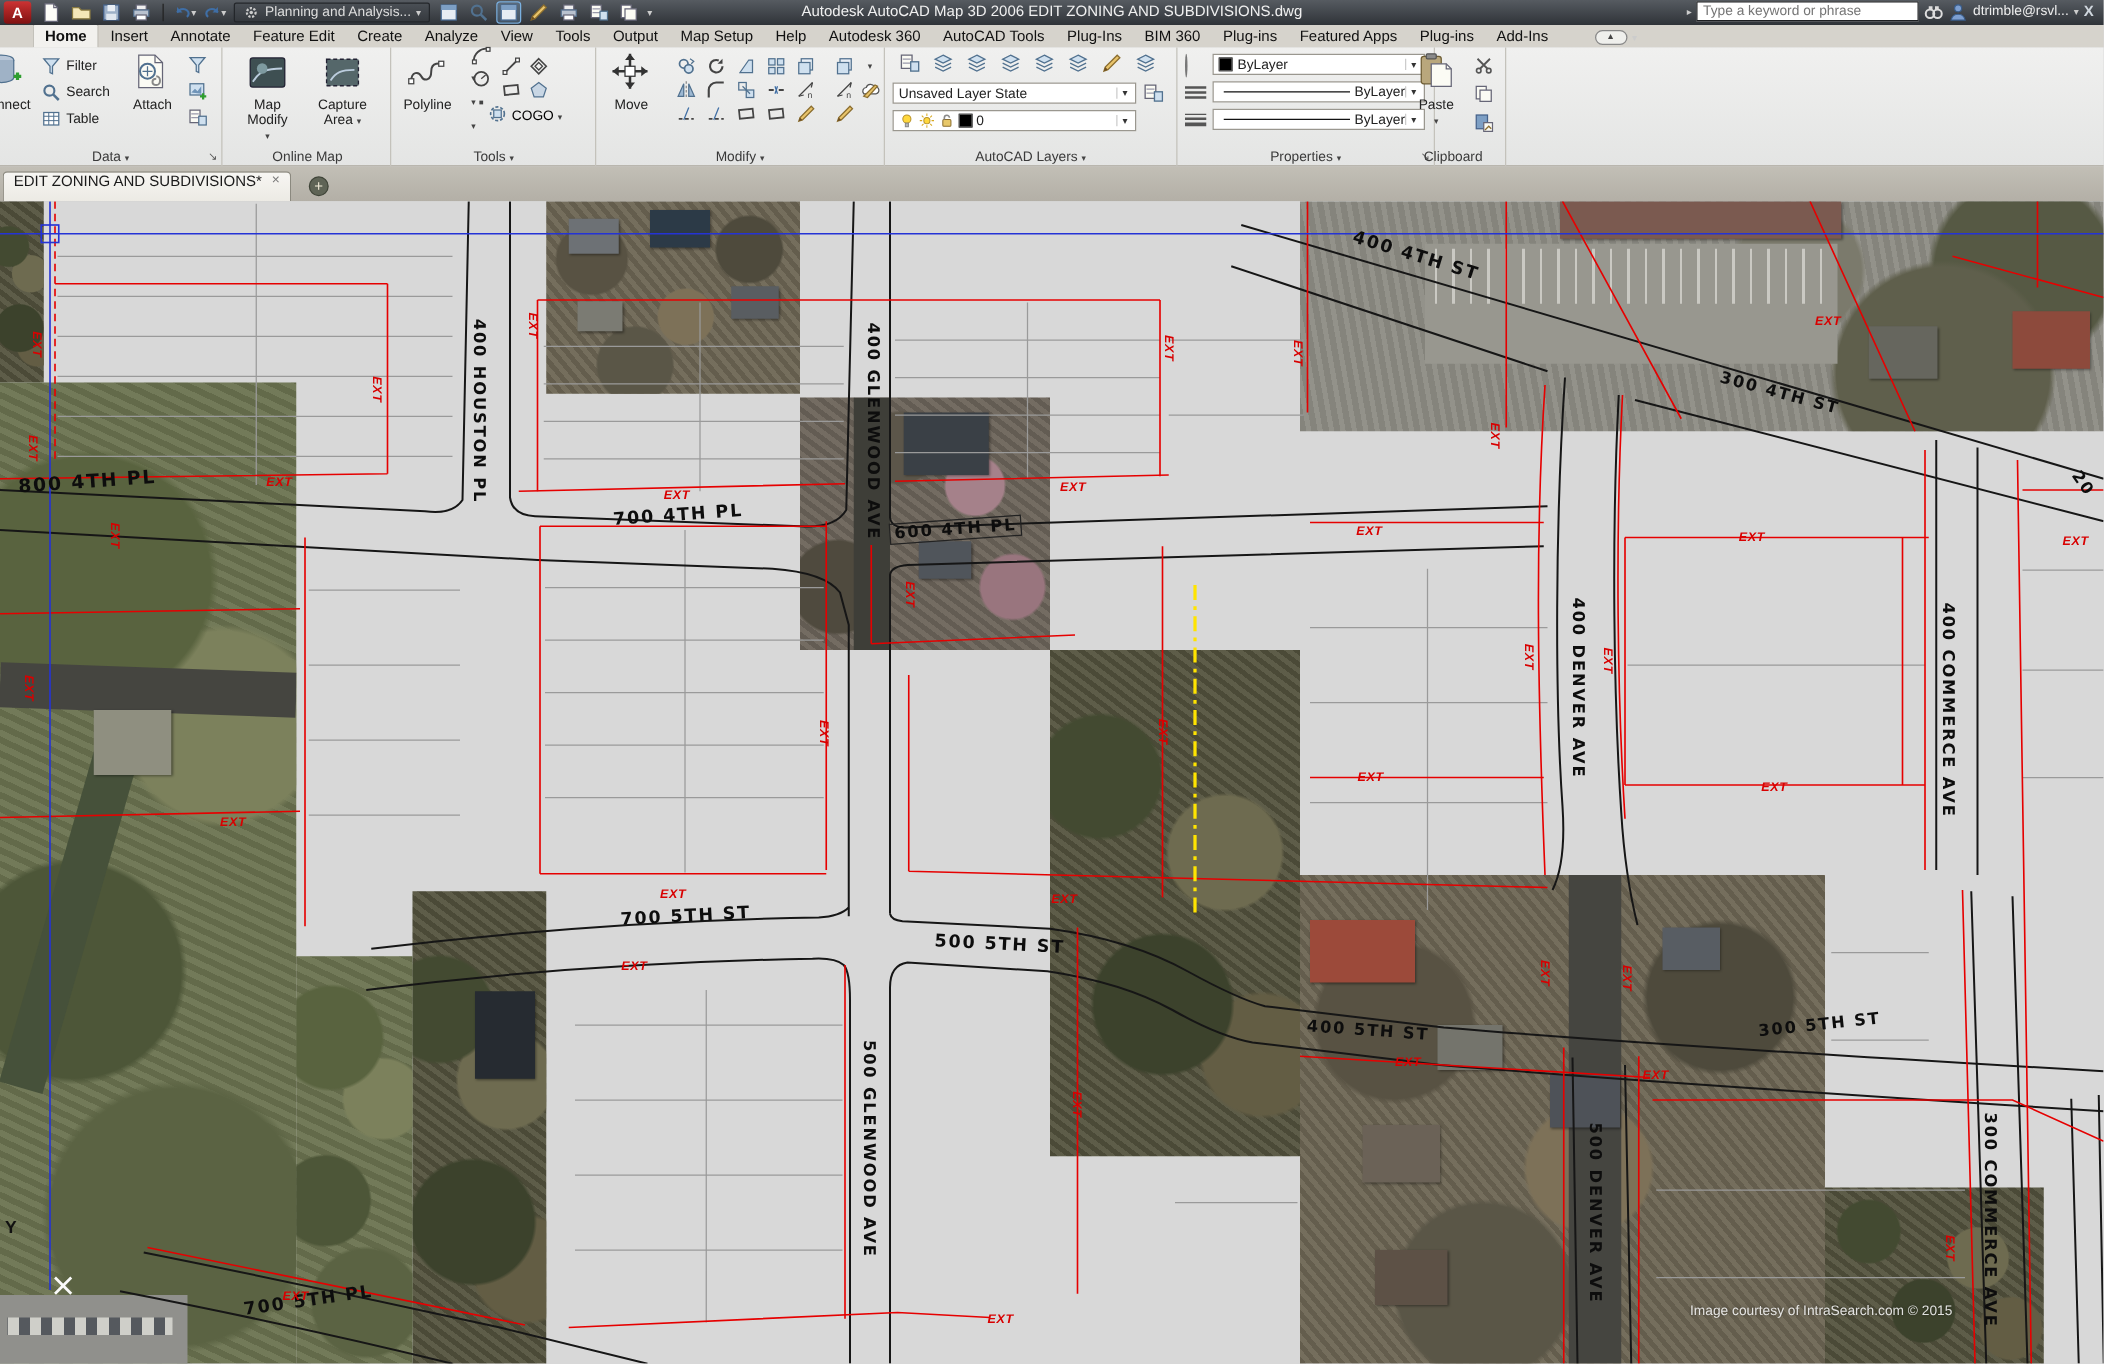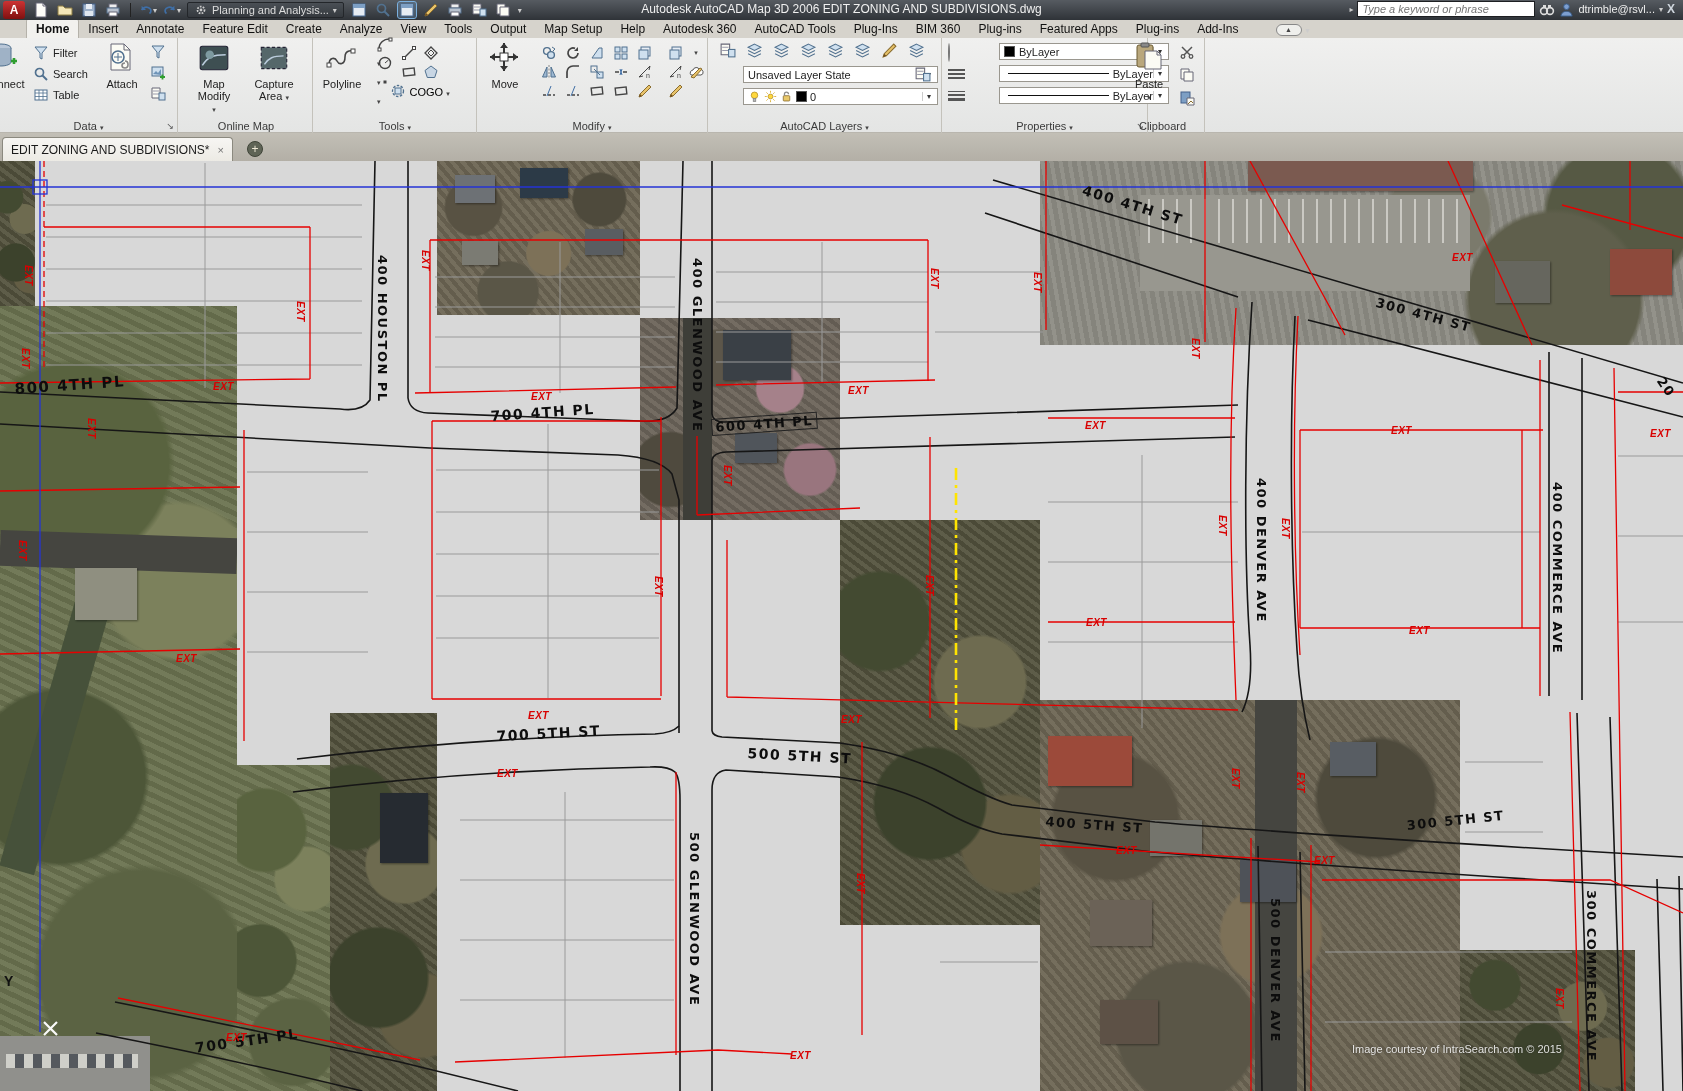--- a/index.html
+++ b/index.html
@@ -8,21 +8,21 @@
   
   #titlebar { position:relative; height:20px; background:linear-gradient(#565b61,#2f3338); color:#e8e8e8; font-size:12px; display:flex; align-items:center; }
   #app-button { width:22px; height:18px; background:linear-gradient(#c33,#801010); border-radius:3px; margin:1px 3px; color:#fff; font-weight:bold; font-size:12px; text-align:center; line-height:18px; }
   .qat { display:flex; align-items:center; gap:6px; padding:0 4px; }
   .qat .qbtn { width:18px; height:16px; display:flex; align-items:center; justify-content:center; }
   .qbtn.active-tool { outline:1px solid #7ab0e0; background:rgba(120,170,220,.25); border-radius:2px; }
   .qsep { width:1px; height:14px; background:#222; margin:0 2px; }
   #workspace-combo { display:flex; align-items:center; gap:4px; background:linear-gradient(#4a4f55,#35393e); border:1px solid #23262a; border-radius:2px; padding:1px 6px; height:16px; font-size:11px; color:#ddd; }
   #win-title { position:absolute; left:50%; transform:translateX(-50%); top:2px; font-size:12px; color:#f0f0f0; white-space:nowrap; }
   #titlebar-right { position:absolute; right:0; top:1px; display:flex; align-items:center; gap:4px; }
-  #search-input { width:178px; height:16px; font-size:11px; font-style:italic; border:1px solid #1d1f22; padding:0 4px; color:#666; background:#fff; }
+  #search-input { width:178px; height:16px; font-size:11px; border:1px solid #1d1f22; padding:0 4px; color:#666; background:#fff; }
   #user-label { font-size:11px; color:#eee; }
   .tb-caret { font-size:8px; color:#ccc; }
   #a360-logo { width:16px; height:14px; color:#cfd6dd; font-weight:bold; font-size:12px; }
 
   
   #ribbon-tabs { height:18px; background:#d6d3cc; display:flex; align-items:flex-end; padding-left:26px; font-size:12px; color:#111; }
   .rtab { padding:2px 9px 2px 9px; white-space:nowrap; }
   .rtab.active { background:#f2f1ee; border:1px solid #b5b2aa; border-bottom:none; border-radius:2px 2px 0 0; font-weight:bold; }
   #ribbon-min-pill { margin-left:28px; display:flex; align-items:center; gap:4px; padding-bottom:2px; }
   #ribbon-min-pill .pill { width:26px; height:12px; border:1px solid #888; border-radius:7px; background:#efefec; text-align:center; line-height:10px; font-size:7px; color:#444; }
@@ -31,31 +31,31 @@
   #ribbon { position:relative; height:95px; background:linear-gradient(#f0f0ef,#e4e5e4); border-bottom:1px solid #b9b6ae; }
   .panel { position:absolute; top:0; height:95px; border-right:1px solid #c4c2bb; }
   .panel-label { position:absolute; bottom:1px; left:0; right:0; text-align:center; font-size:11px; color:#3a3a3a; white-space:nowrap; }
   .panel-launcher { position:absolute; bottom:2px; right:3px; font-size:9px; color:#555; }
   .bigbtn { position:absolute; top:3px; width:52px; text-align:center; font-size:11px; color:#222; }
   .bigbtn .bicon { width:34px; height:36px; margin:0 auto 1px auto; }
   .caret { font-size:7px; color:#444; }
   .smallbtn { display:flex; align-items:center; gap:4px; font-size:11px; color:#222; height:17px; }
   .icon16 { width:16px; height:16px; flex:0 0 16px; }
   .icongrid { position:absolute; display:grid; grid-auto-rows:19px; align-items:center; justify-items:center; }
-  .combo { position:absolute; height:17px; background:#fff; border:1px solid #9a978f; font-size:11px; color:#222; display:flex; align-items:center; padding:0 2px 0 4px;margin-left:29px; }
+  .combo { position:absolute; height:17px; background:#fff; border:1px solid #9a978f; font-size:11px; color:#222; display:flex; align-items:center; padding:0 2px 0 4px; }
   .combo .cdrop { margin-left:auto; width:13px; text-align:center; font-size:8px; color:#333; border-left:1px solid #ccc; }
   .lt-line { flex:1; border-top:1.5px solid #111; margin:0 4px; }
   .color-wheel { width:15px; height:15px; border-radius:50%; background:conic-gradient(#f00,#ff0,#0f0,#0ff,#00f,#f0f,#f00); border:1px solid #777; }
   .prop-rowicon { width:17px; display:flex; flex-direction:column; gap:2px; justify-content:center; }
   .prop-rowicon i { display:block; border-top:2px solid #555; }
   .swatch { width:11px; height:11px; background:#000; border:1px solid #555; margin-right:4px; }
 
   
   #doctab-bar { height:28px; background:linear-gradient(#c2bfb6,#b3afa6); display:flex; align-items:flex-end; padding-left:2px; }
-  #doc-tab { height:24px; background:linear-gradient(#f7f6f3,#eceae4); border:1px solid #8b897f; border-bottom:none; border-radius:4px 4px 0 0; display:flex; align-items:center; gap:8px; padding:0 8px; font-size:12px; color:#1a1a1a; }
+  #doc-tab { height:24px; background:linear-gradient(#f7f6f3,#eceae4); border:1px solid #8b897f; border-bottom:none; border-radius:4px 4px 0 0; display:flex; align-items:flex-start; gap:8px; padding:0 8px; font-size:12px; color:#1a1a1a; }
   #doc-tab .close-x { color:#777; font-size:11px; }
   #newtab-btn { width:16px; height:16px; border-radius:50%; background:#5f6456; color:#eee8d5; font-size:12px; line-height:15px; text-align:center; margin:0 0 4px 14px; border:1px solid #3f4438; }
 
   
   #map { position:relative; width:1683px; height:930px; background:#d8d8d8; overflow:hidden; }
   .aerial { position:absolute; overflow:hidden; }
   .t-trees { background:#55543f;
     background-image:radial-gradient(circle at 20% 25%, #434a31 0 14%, transparent 15%),radial-gradient(circle at 70% 40%, #6e6b50 0 16%, transparent 17%),radial-gradient(circle at 45% 70%, #3c422c 0 18%, transparent 19%),radial-gradient(circle at 85% 80%, #635d44 0 13%, transparent 14%),repeating-linear-gradient(37deg, rgba(0,0,0,.12) 0 4px, rgba(255,255,255,.05) 4px 8px); }
   .t-park { background:#6b7350;
     background-image:radial-gradient(circle at 30% 20%, #59633f 0 15%, transparent 16%),radial-gradient(circle at 75% 35%, #7c815c 0 14%, transparent 15%),radial-gradient(circle at 25% 60%, #4d5638 0 17%, transparent 18%),radial-gradient(circle at 60% 85%, #5b6343 0 15%, transparent 16%),repeating-linear-gradient(25deg, rgba(0,0,0,.08) 0 5px, rgba(255,255,255,.05) 5px 10px); }

